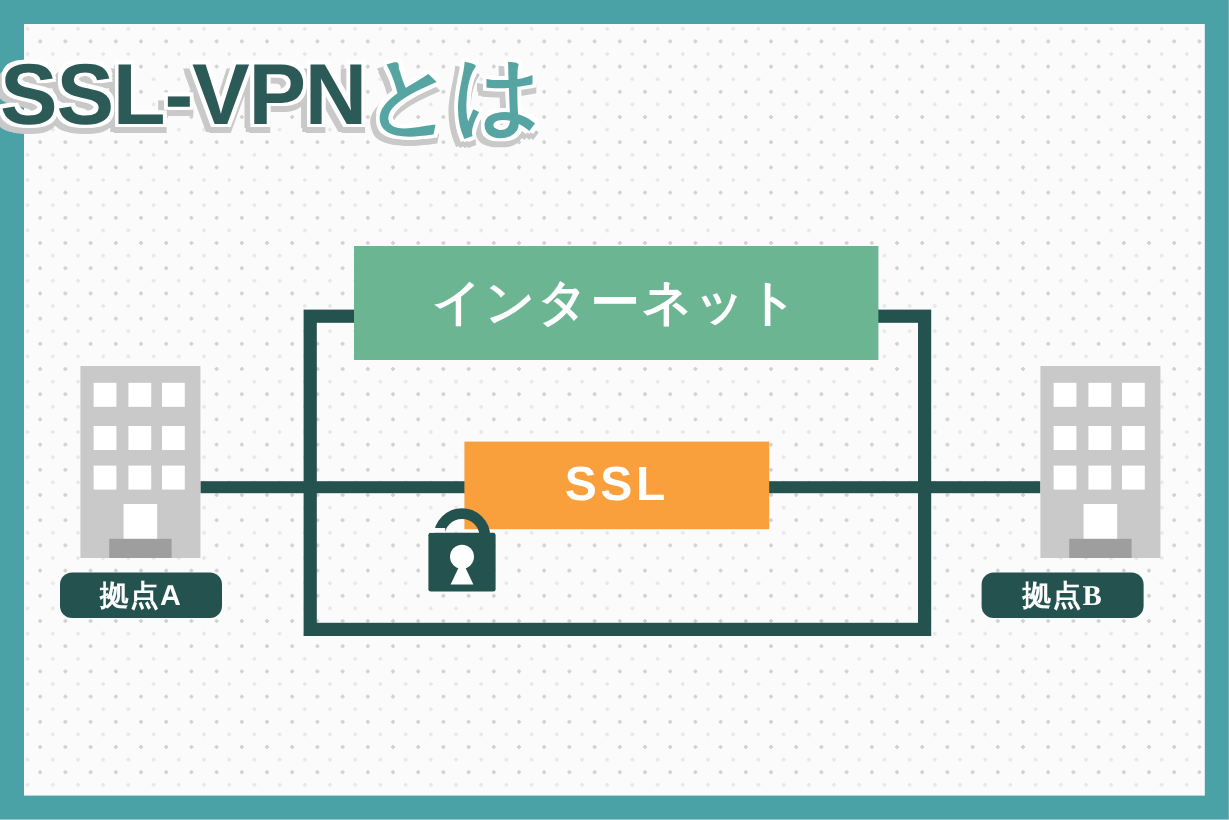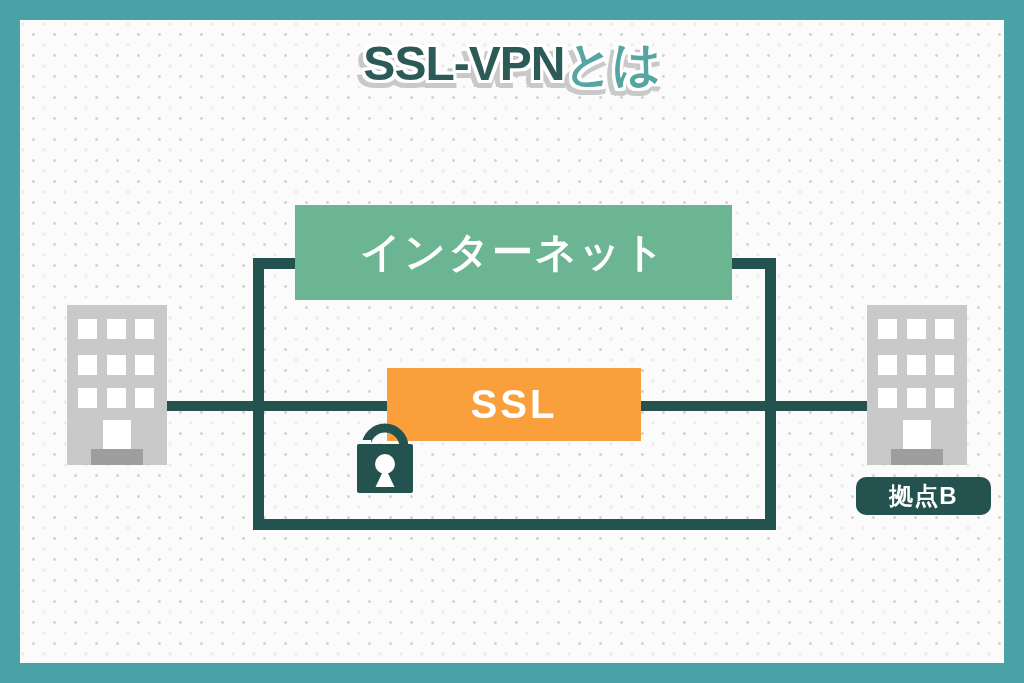--- a/index.html
+++ b/index.html
@@ -27,21 +27,21 @@
     position: absolute; inset: 20px;
     background-color: var(--paper);
     background-image:
       radial-gradient(circle, #d2d2d2 1.3px, rgba(255,255,255,0) 1.5px),
       radial-gradient(circle, #e8e8e8 1.3px, rgba(255,255,255,0) 1.5px);
     background-size: 21px 21px, 21px 21px;
     background-position: 3px 4px, 13.5px 14.5px;
   }
   .title {
     position: absolute; left: 0; top: 34px; width: 1024px;
-    text-align: center; font-size: 48px; font-weight: 800;
+    text-align: left; font-size: 72px; font-weight: 800;
     letter-spacing: -1px; line-height: 1.25; white-space: nowrap;
   }
   .title span {
     text-shadow:
       0 -3px 0 #fff, 0 3px 0 #fff, -3px 0 0 #fff, 3px 0 0 #fff,
       -2px -2px 0 #fff, 2px -2px 0 #fff, -2px 2px 0 #fff, 2px 2px 0 #fff,
       -3px 3px 0 #fff, 3px 3px 0 #fff, -3px -3px 0 #fff, 3px -3px 0 #fff,
       -7px 7px 0 var(--shadow-gray), -4px 8px 0 var(--shadow-gray),
       0 8px 0 var(--shadow-gray), 3px 8px 0 var(--shadow-gray),
       -8px 4px 0 var(--shadow-gray);
@@ -82,21 +82,21 @@
   .door { position: absolute; left: 36px; top: 115px; width: 28px; height: 31px; background: #fff; }
   .step { position: absolute; left: 24px; top: 144px; width: 52px; height: 16px; background: var(--step-gray); }
 
   .site-badge {
     position: absolute; top: 477px; width: 135px; height: 38px;
     background: var(--dark-teal); border-radius: 10px;
     display: flex; align-items: center; justify-content: center;
     color: #fff; font-size: 24px; font-weight: 800; letter-spacing: 1px;
   }
   .site-a { left: 50px; }
-  .site-b { left: 856px; }
+  .site-b { left: 818px; font-family: Liberation Serif, serif; }
 </style>
 </head>
 <body>
 
 <div class="screen">
   <div class="paper"></div>
 
   <div class="net-line"></div>
 
   <div class="tunnel"></div>
@@ -138,20 +138,23 @@
     <div class="win" style="left:11px;top:50px"></div>
     <div class="win" style="left:40px;top:50px"></div>
     <div class="win" style="left:68px;top:50px"></div>
     <div class="win" style="left:11px;top:83px"></div>
     <div class="win" style="left:40px;top:83px"></div>
     <div class="win" style="left:68px;top:83px"></div>
     <div class="door"></div>
     <div class="step"></div>
   </div>
 
+  <div class="site-badge site-a">
+    <span>拠点A</span>
+  </div>
   <div class="site-badge site-b">
     <span>拠点B</span>
   </div>
 
   <div class="title">
     <span class="title-main">SSL-VPN</span><span class="title-suffix">とは</span>
   </div>
 </div>
 
 </body></html>

